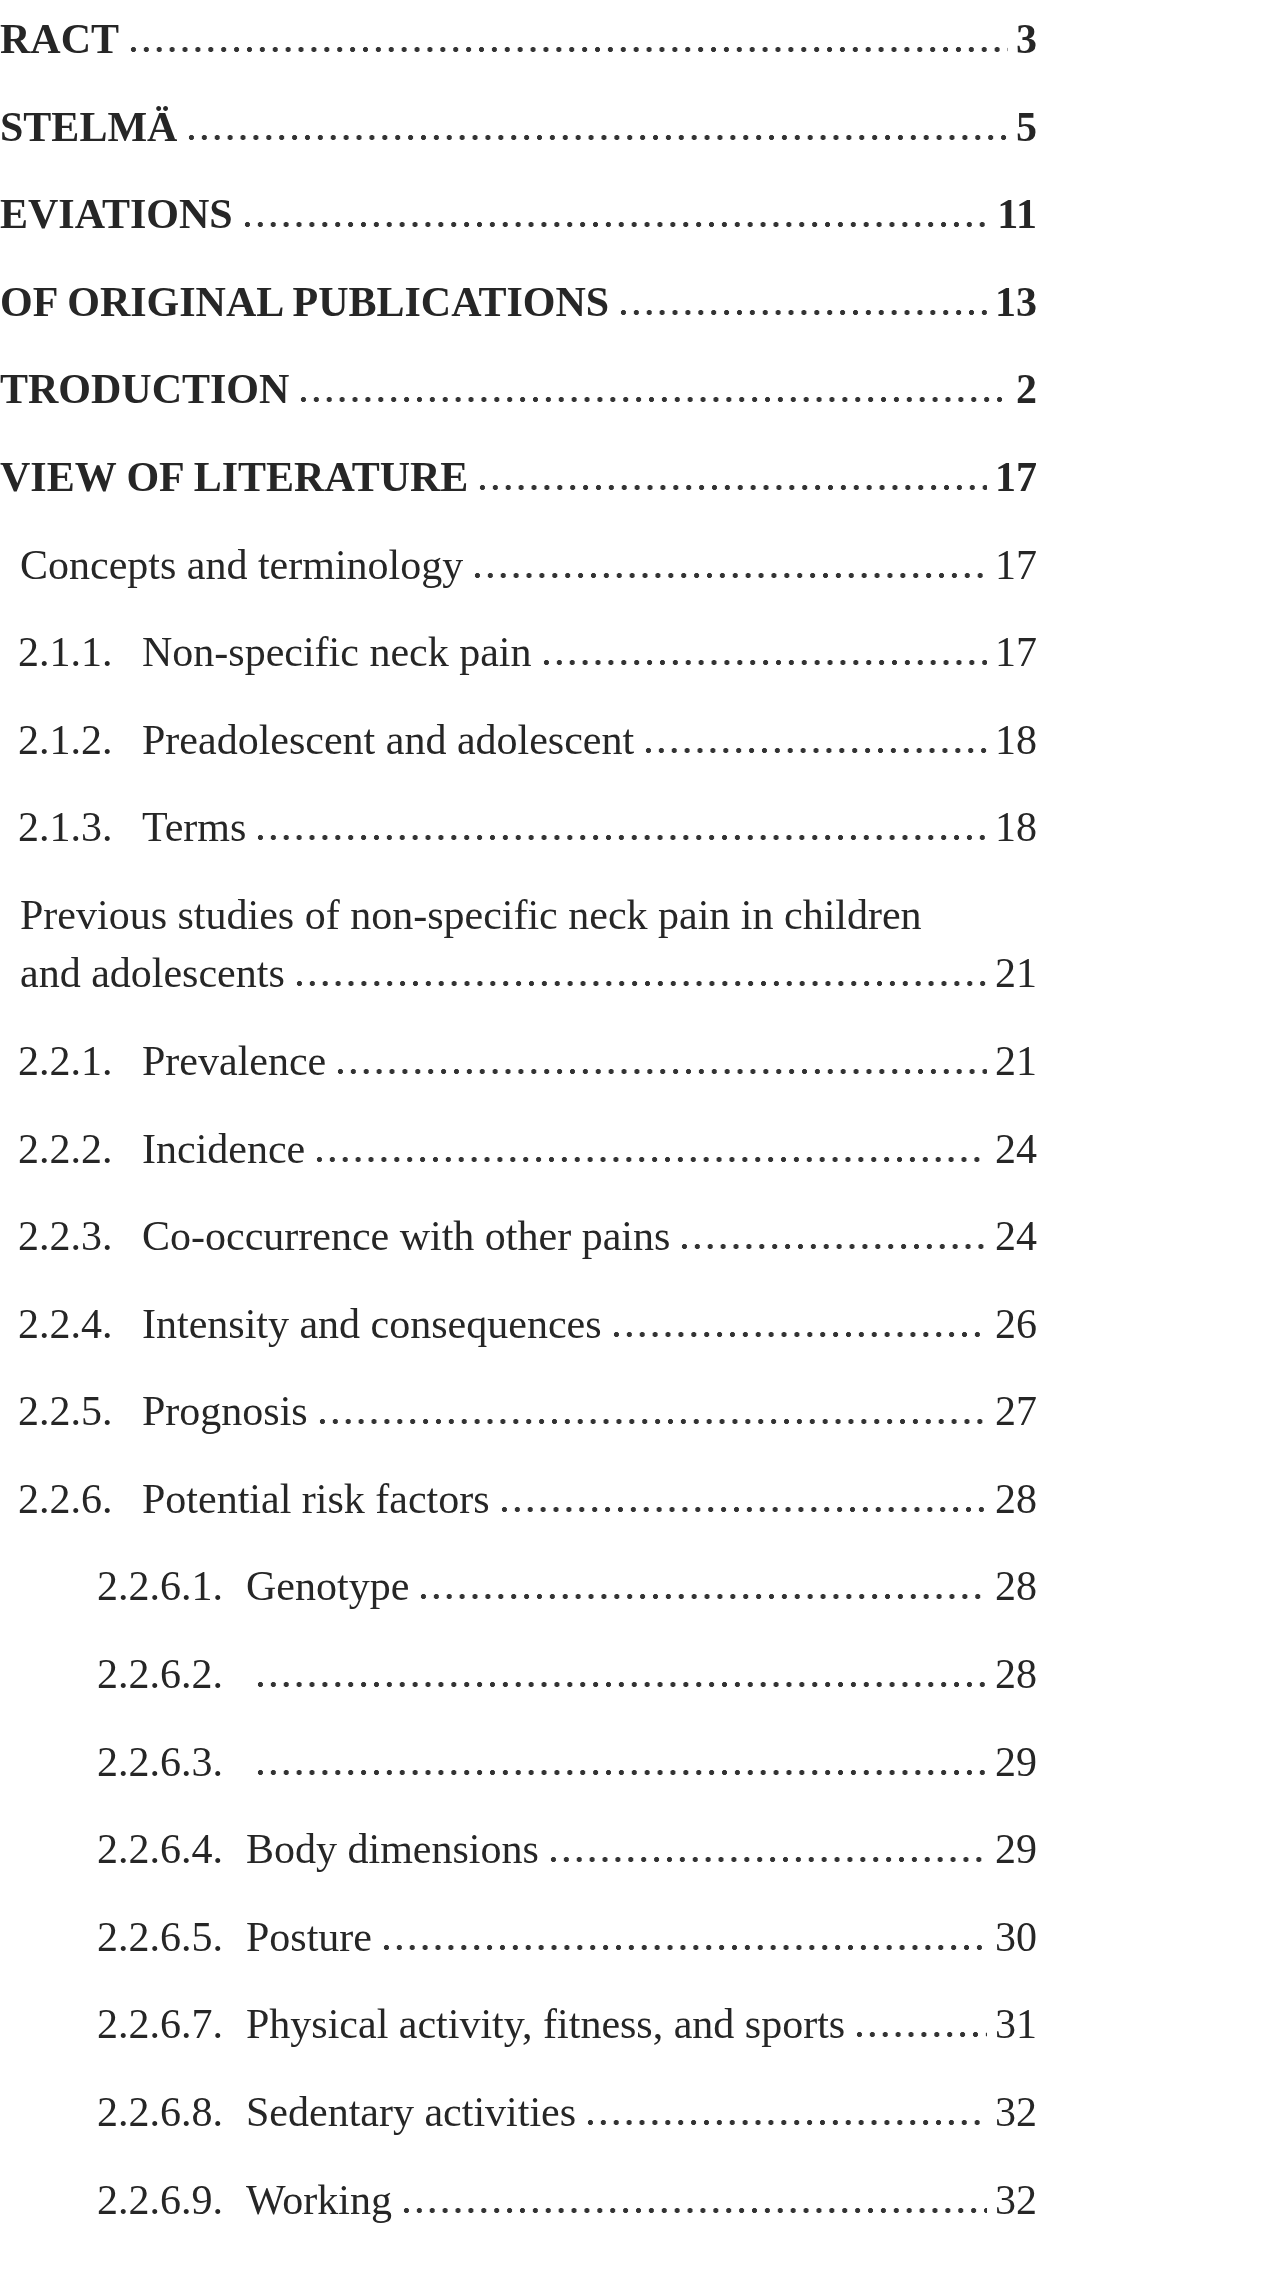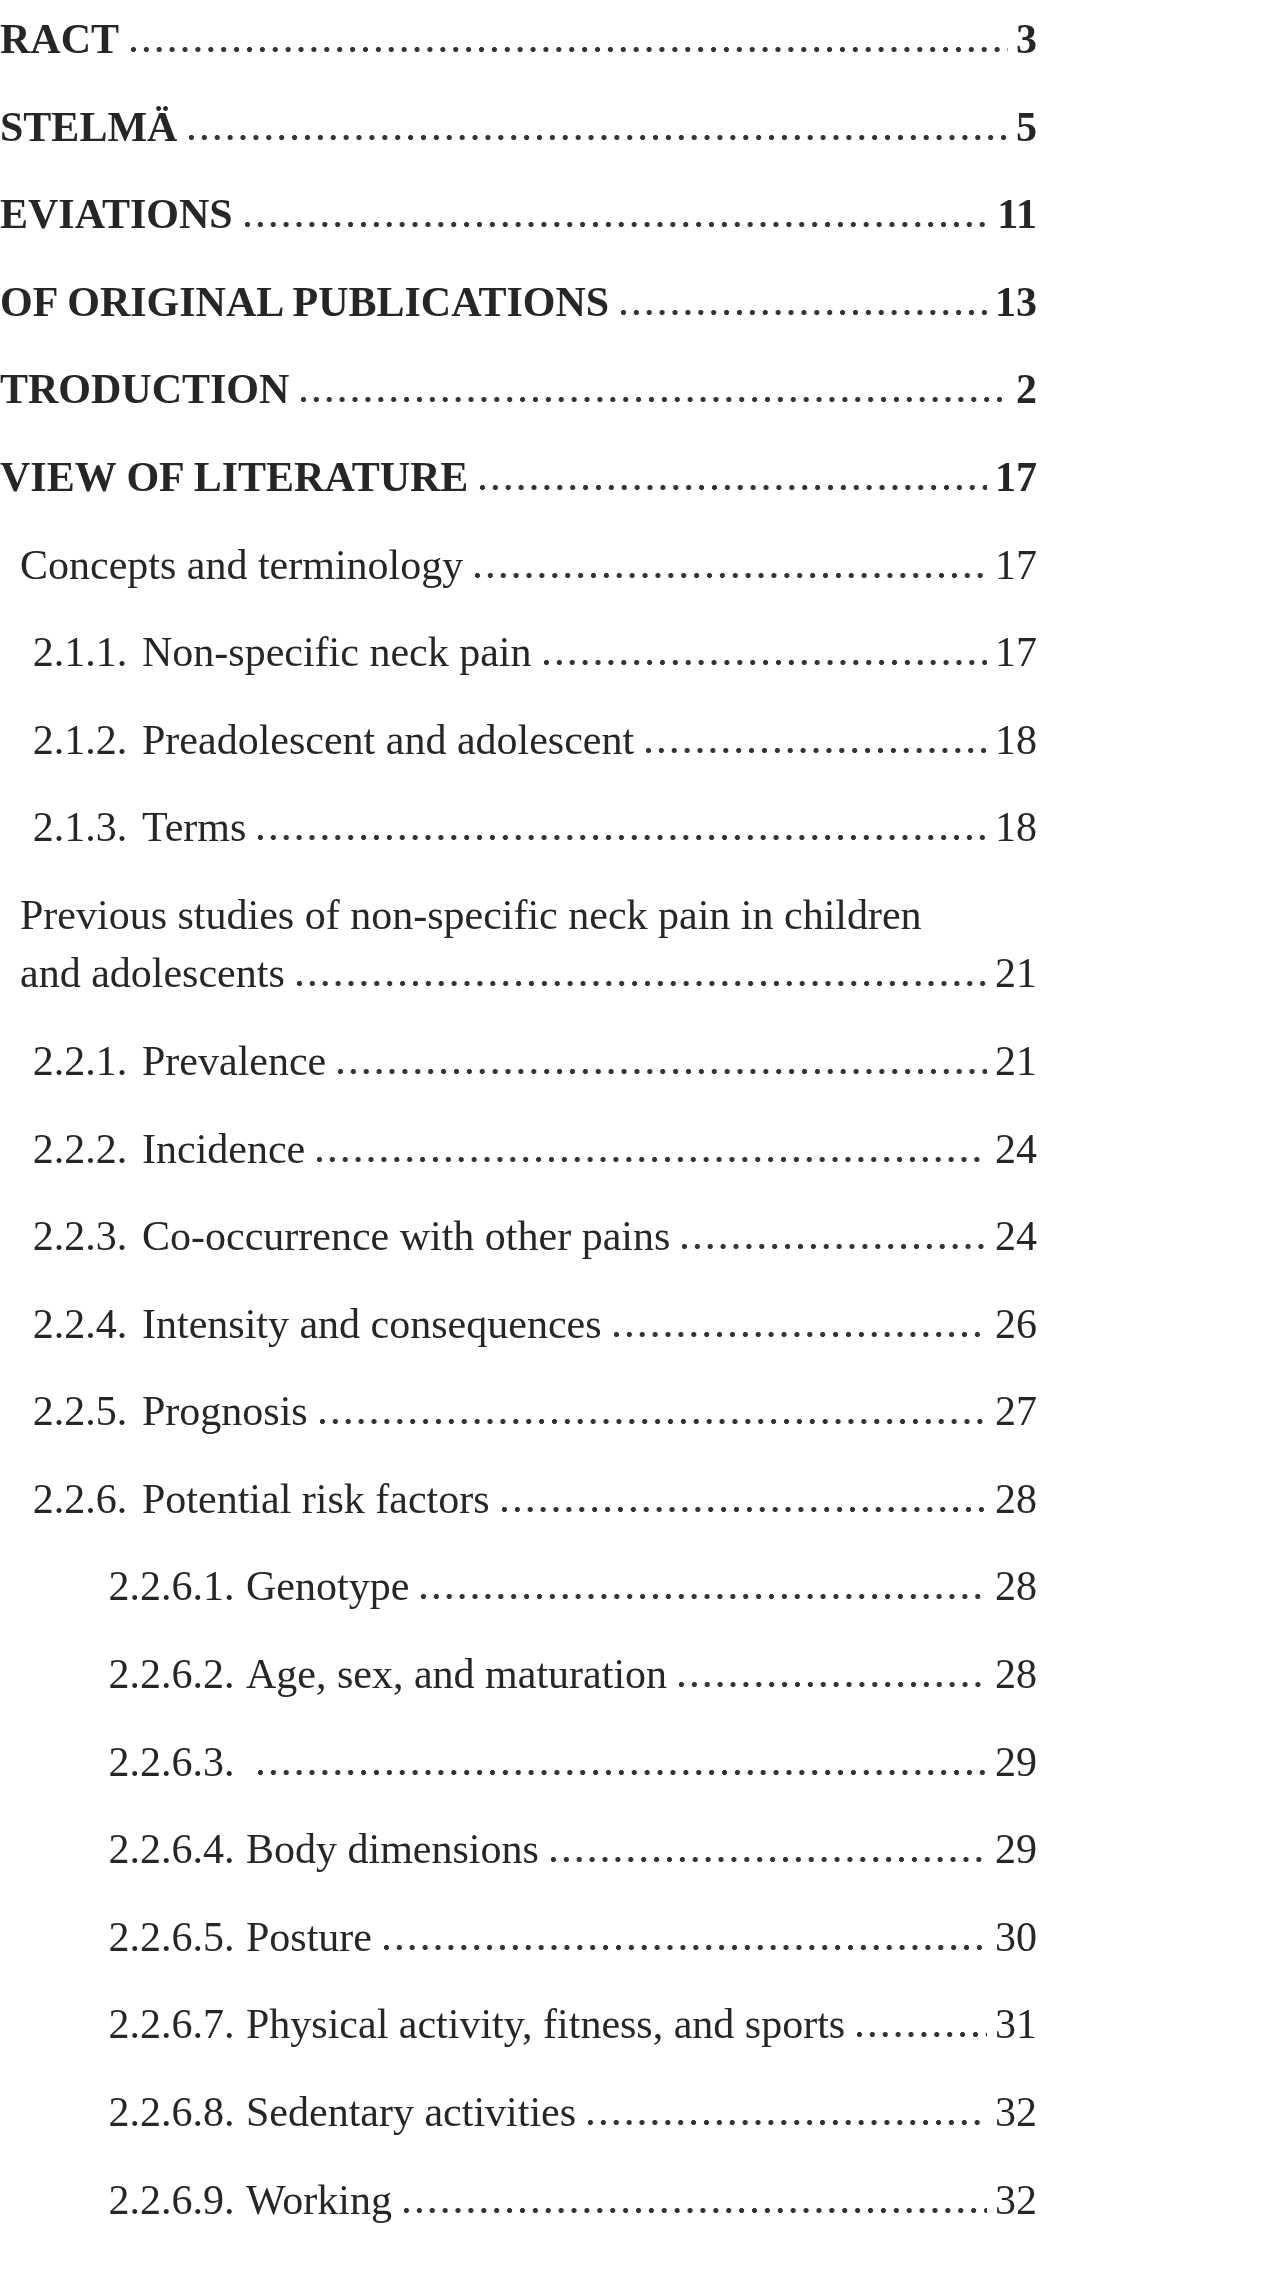--- a/index.html
+++ b/index.html
@@ -9,21 +9,20 @@
     overflow: hidden;
     font-family: "Liberation Serif", "DejaVu Serif", serif;
     color: #262626;
   }
   .page {
     position: relative;
     width: 1071px;
     height: 2292px;
     background: #ffffff;
     overflow: hidden;
-    text-align: center;
   }
   .toc {
     position: absolute;
     top: 0;
     left: 0;
     right: 34px;
   }
   .toc-row {
     display: flex;
     align-items: baseline;
@@ -169,21 +168,20 @@
     <span class="pg">28</span>
   </div>
       <div class="toc-row level-4">
     <span class="num">2.2.6.1.</span>
     <span class="label">Genotype</span>
     <span class="leader"></span>
     <span class="pg">28</span>
   </div>
       <div class="toc-row level-4">
     <span class="num">2.2.6.2.</span>
-    <span class="label">Age, sex, and maturation</span>
     <span class="leader"></span>
     <span class="pg">28</span>
   </div>
       <div class="toc-row level-4">
     <span class="num">2.2.6.3.</span>
     <span class="leader"></span>
     <span class="pg">29</span>
   </div>
       <div class="toc-row level-4">
     <span class="num">2.2.6.4.</span>

